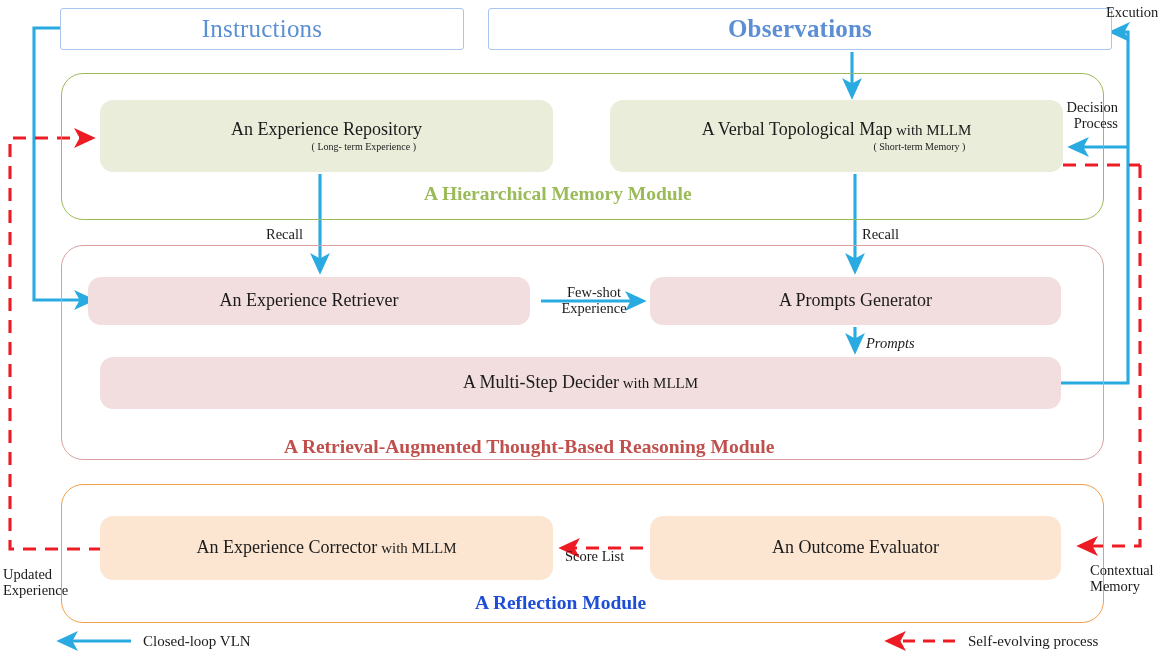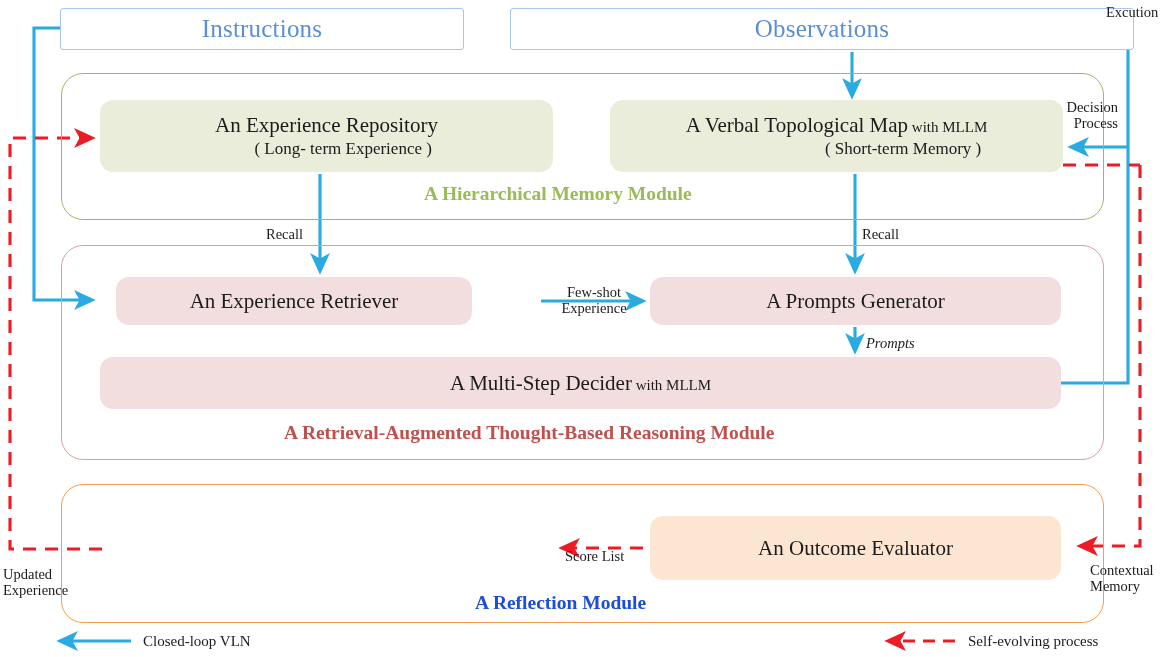--- a/index.html
+++ b/index.html
@@ -70,24 +70,24 @@
     display: flex;
     align-items: center;
     justify-content: center;
     color: #1b1b1b;
   }
   .block.green  { background: #e9edda; }
   .block.red    { background: #f2dede; }
   .block.orange { background: #fce6d2; }
 
   .block-inner { text-align: center; line-height: 1.18; }
-  .block-main  { font-size: 21px; white-space: nowrap; }
+  .block-main  { font-size: 18px; white-space: nowrap; }
   .block-suffix{ font-size: 15px; }
   .block-sub   {
-    font-size: 17px;
+    font-size: 10px;
     display: block;
     white-space: nowrap;
     margin-top: 1px;
   }
   .sub-right { text-align: right; padding-right: 6px; }
 
   
   .edge-label {
     position: absolute;
     font-size: 14.5px;
@@ -155,21 +155,21 @@
     <g fill="none" stroke-width="3.1">
       <path d="M131,641 L60,641" stroke="#29ABE2" marker-end="url(#blueArrow)"></path>
       <path d="M955,641 L888,641" stroke="#ED1C24" stroke-dasharray="12 8" marker-end="url(#redArrow)"></path>
     </g>
   </svg>
 
   <div class="io-box" style="left:60px; top:8px; width:404px; height:42px;">
     <span>Instructions</span>
   </div>
 
-  <div class="io-box" style="left:510px; top:8px; width:624px; height:42px;">
+  <div class="io-box" style="left:488px; top:8px; width:624px; height:42px;font-weight:bold;">
     <span>Observations</span>
   </div>
 
   <div class="module green" style="left:61px; top:73px; width:1043px; height:147px;"></div>
 
   <div class="block green" style="left:100px; top:100px; width:453px; height:72px;">
     <div class="block-inner">
       <span class="block-main">An Experience Repository</span>
       <span class="block-sub sub-right">( Long- term Experience )</span>
     </div>
@@ -179,42 +179,47 @@
     <div class="block-inner">
       <span class="block-main">A Verbal Topological Map</span><span class="block-suffix"> with MLLM</span>
       <span class="block-sub sub-right">( Short-term Memory )</span>
     </div>
   </div>
 
   <div class="module-title green" style="left:424px; top:183px;">A Hierarchical Memory Module</div>
 
   <div class="module red" style="left:61px; top:245px; width:1043px; height:215px;"></div>
 
-  <div class="block red" style="left:116px; top:277px; width:356px; height:48px;">
+  <div class="block red" style="left:88px; top:277px; width:442px; height:48px;">
     <div class="block-inner">
       <span class="block-main">An Experience Retriever</span>
     </div>
   </div>
 
   <div class="block red" style="left:650px; top:277px; width:411px; height:48px;">
     <div class="block-inner">
       <span class="block-main">A Prompts Generator</span>
     </div>
   </div>
 
   <div class="block red" style="left:100px; top:357px; width:961px; height:52px;">
     <div class="block-inner">
       <span class="block-main">A Multi-Step Decider</span><span class="block-suffix"> with MLLM</span>
     </div>
   </div>
 
-  <div class="module-title red" style="left:284px; top:422px;">A Retrieval-Augmented Thought-Based Reasoning Module</div>
+  <div class="module-title red" style="left:284px; top:436px;">A Retrieval-Augmented Thought-Based Reasoning Module</div>
 
   <div class="module orange" style="left:61px; top:484px; width:1043px; height:139px;"></div>
 
+  <div class="block orange" style="left:100px; top:516px; width:453px; height:64px;">
+    <div class="block-inner">
+      <span class="block-main">An Experience Corrector</span><span class="block-suffix"> with MLLM</span>
+    </div>
+  </div>
 
   <div class="block orange" style="left:650px; top:516px; width:411px; height:64px;">
     <div class="block-inner">
       <span class="block-main">An Outcome Evaluator</span>
     </div>
   </div>
 
   <div class="module-title orange" style="left:475px; top:592px;">A Reflection Module</div>
 
   <div class="edge-label" style="left:1106px; top:4px;">Excution</div>

